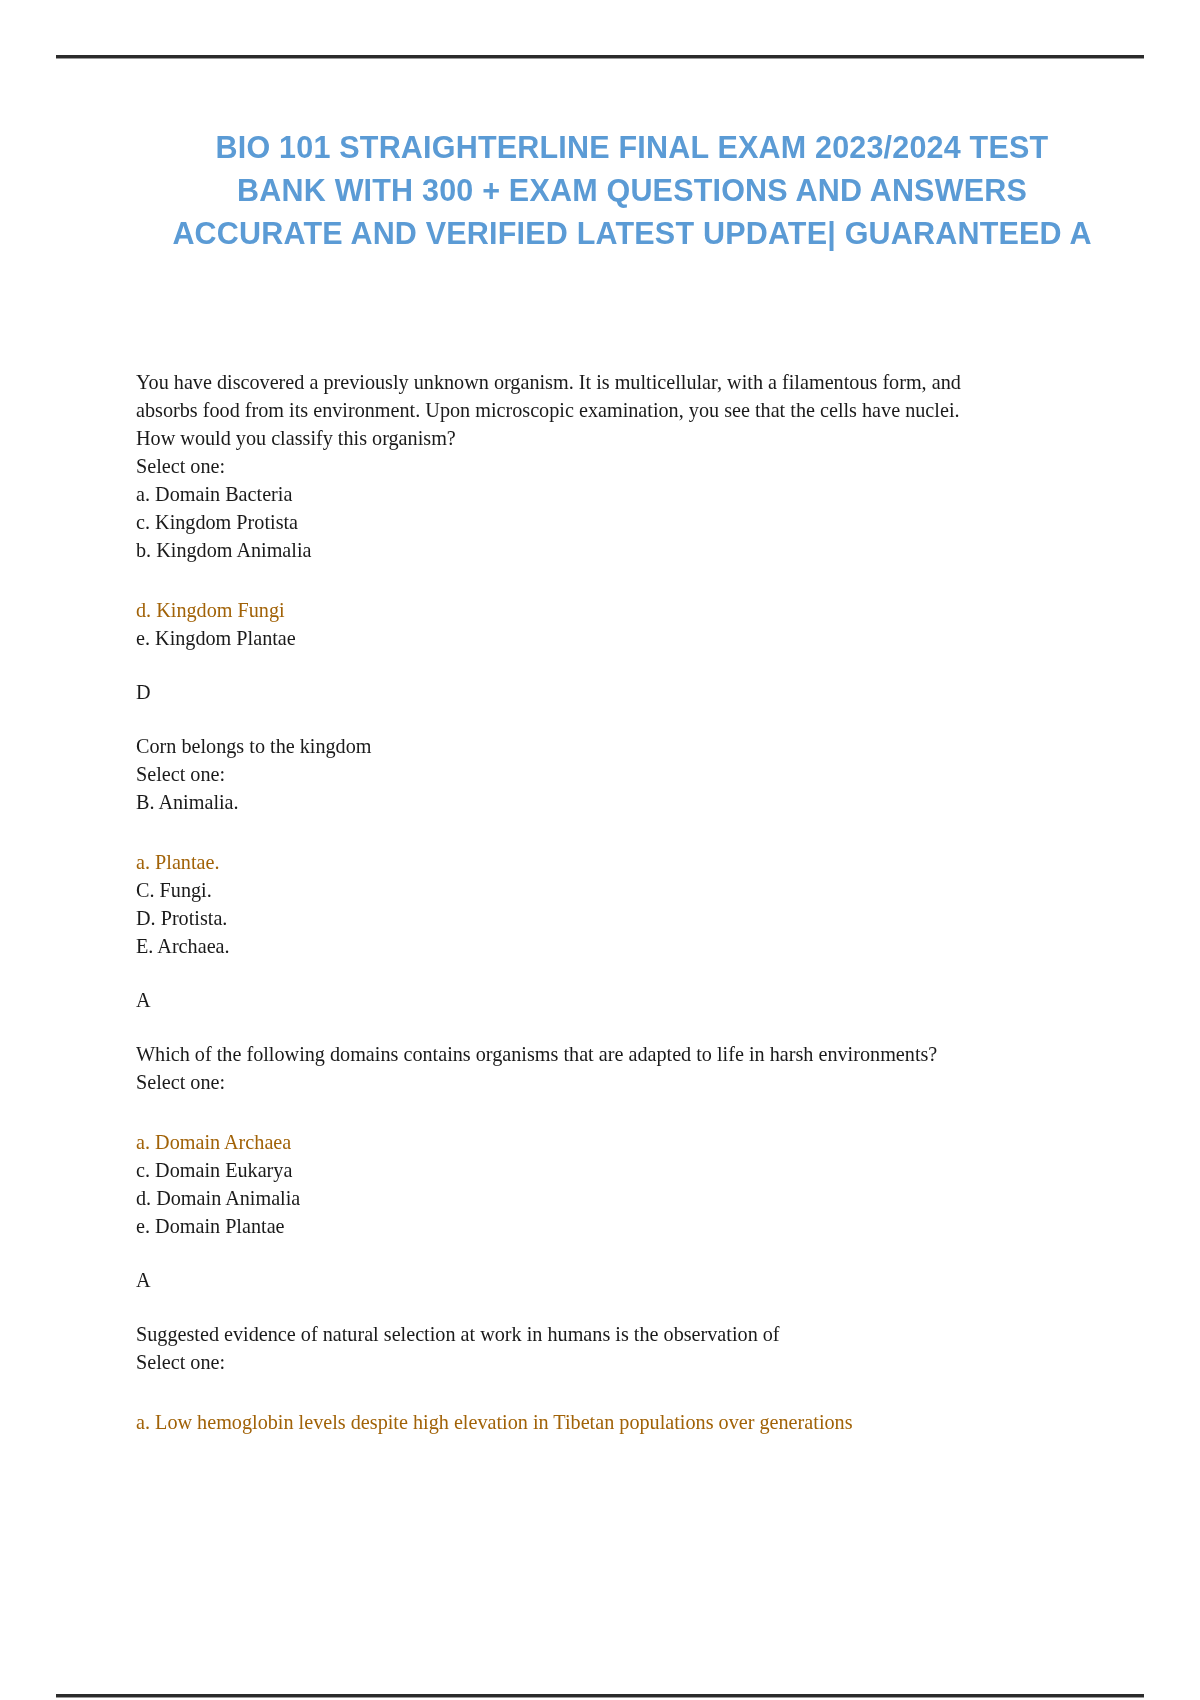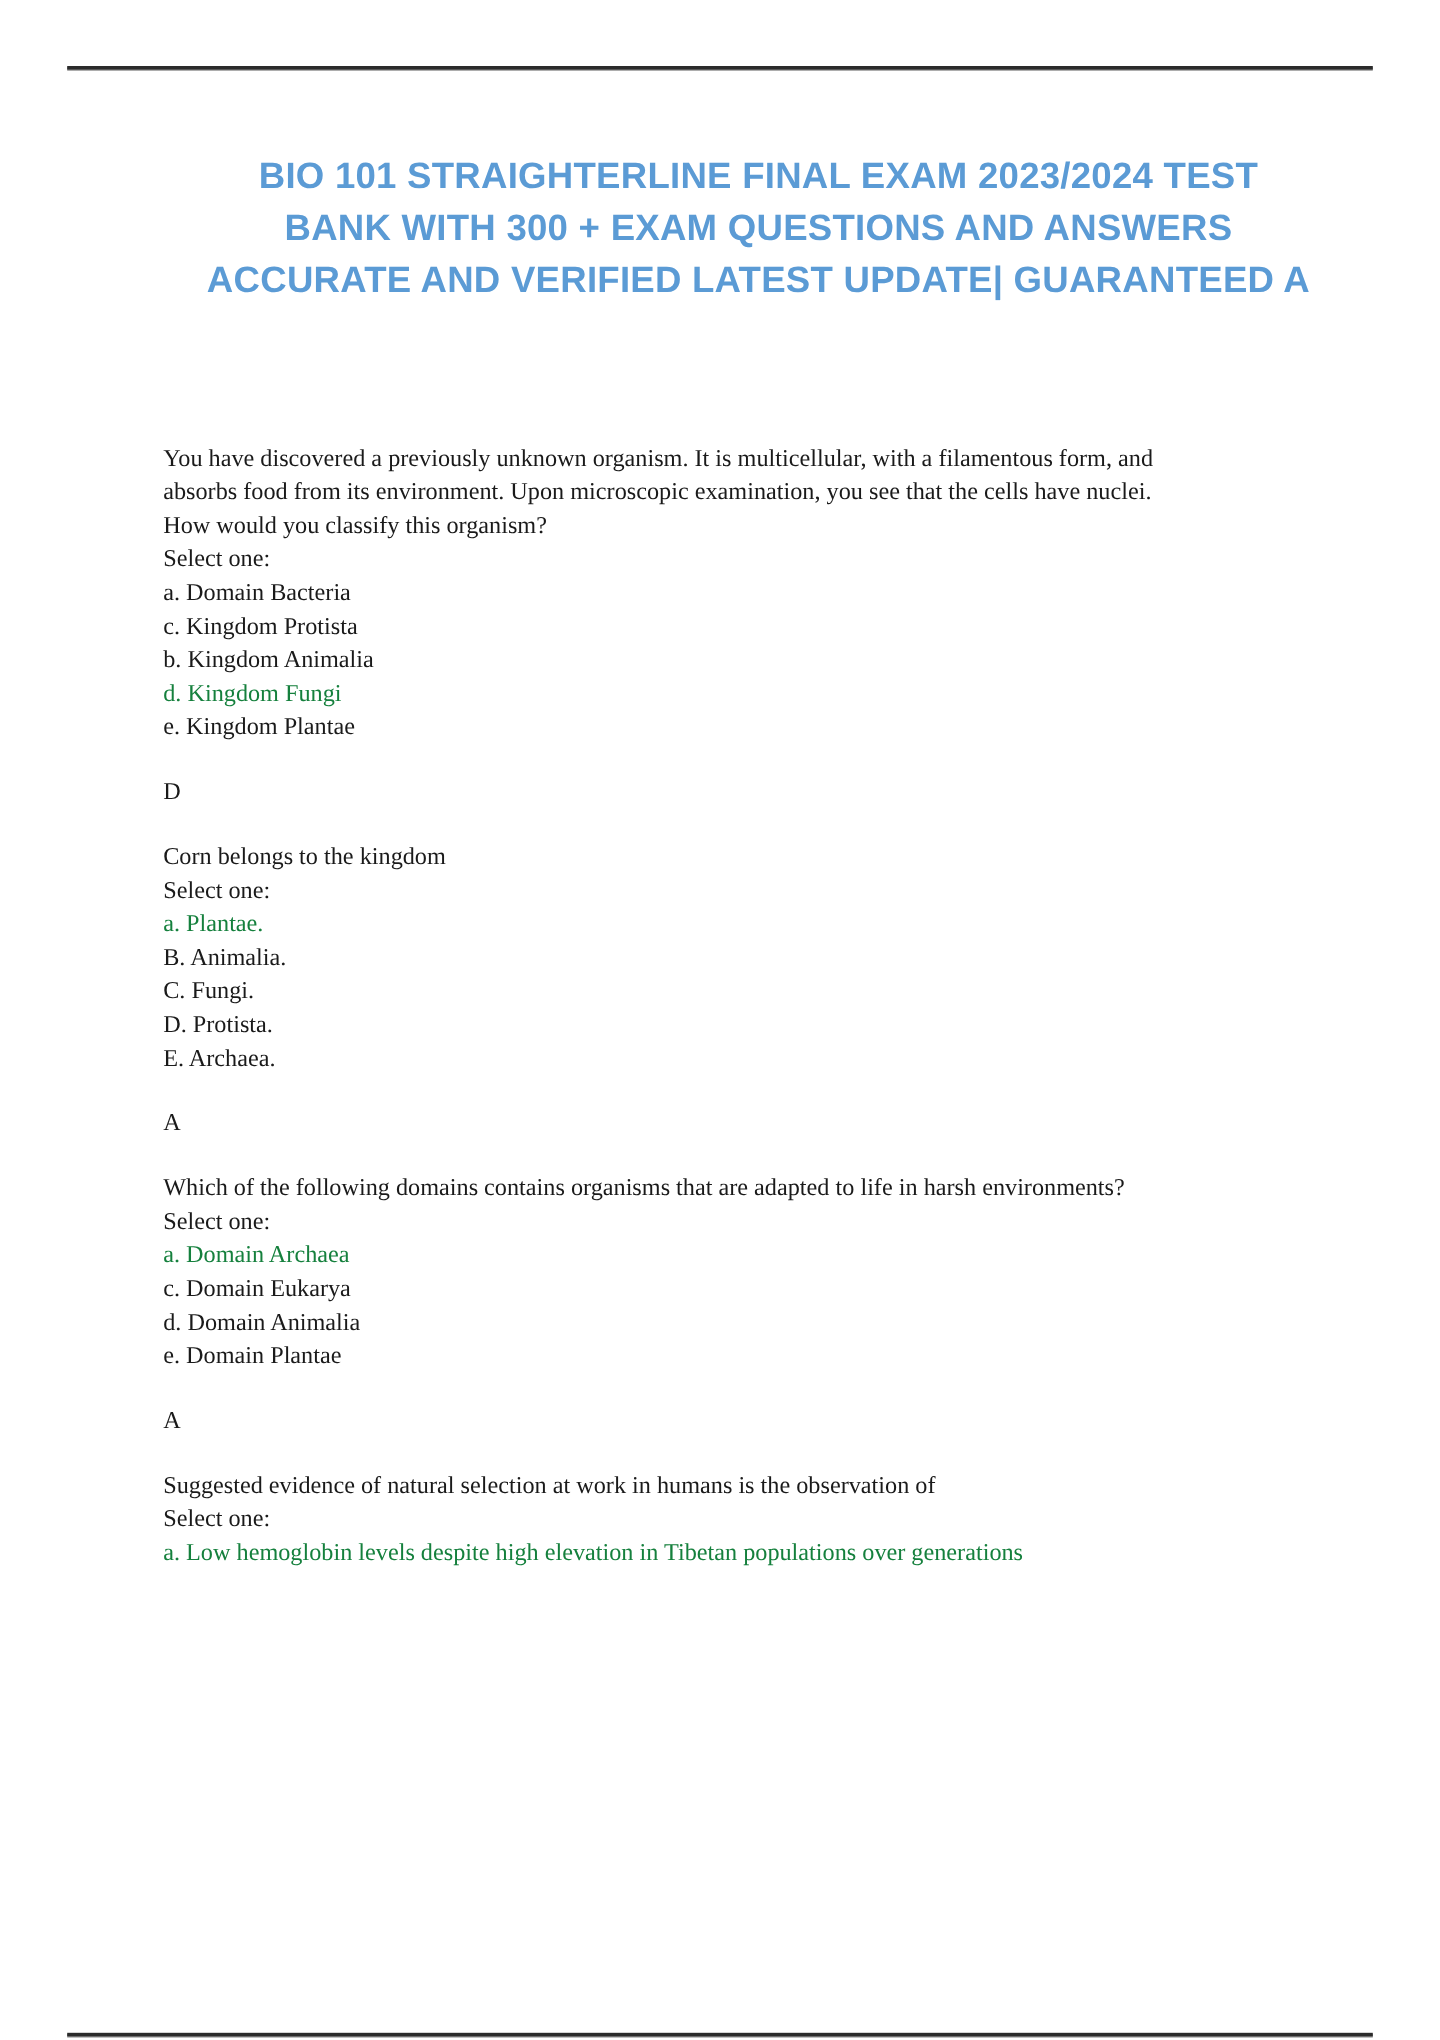--- a/index.html
+++ b/index.html
@@ -63,21 +63,21 @@
   .line {
     margin: 0;
     padding: 0;
     white-space: normal;
   }
   .stem {
     margin: 0;
     text-align: left;
   }
   .opt { margin: 0; }
-  .opt.correct { color: #15803d; }
+  .opt.correct { color: #a16207; margin-top: 32px; }
   .answer-key {
     margin: 26px 0 0 0;
     font-size: 20.2px;
     line-height: 28px;
     color: #1a1a1a;
   }
 </style>
 </head>
 <body>
 
@@ -94,22 +94,22 @@
         <p class="line opt">a. Domain Bacteria</p>
         <p class="line opt">c. Kingdom Protista</p>
         <p class="line opt">b. Kingdom Animalia</p>
         <p class="line opt correct">d. Kingdom Fungi</p>
         <p class="line opt">e. Kingdom Plantae</p>
         <p class="answer-key">D</p>
       </div>
       <div class="qblock">
         <p class="line stem">Corn belongs to the kingdom</p>
         <p class="line">Select one:</p>
+        <p class="line opt">B. Animalia.</p>
         <p class="line opt correct">a. Plantae.</p>
-        <p class="line opt">B. Animalia.</p>
         <p class="line opt">C. Fungi.</p>
         <p class="line opt">D. Protista.</p>
         <p class="line opt">E. Archaea.</p>
         <p class="answer-key">A</p>
       </div>
       <div class="qblock">
         <p class="line stem">Which of the following domains contains organisms that are adapted to life in harsh environments?</p>
         <p class="line">Select one:</p>
         <p class="line opt correct">a. Domain Archaea</p>
         <p class="line opt">c. Domain Eukarya</p>

